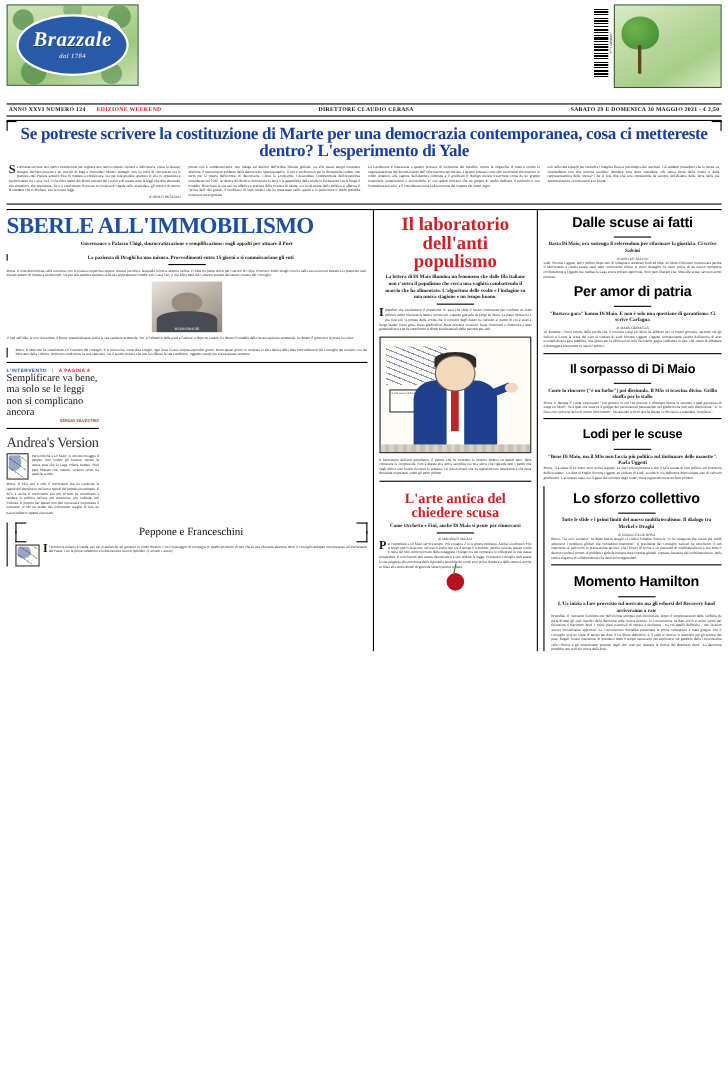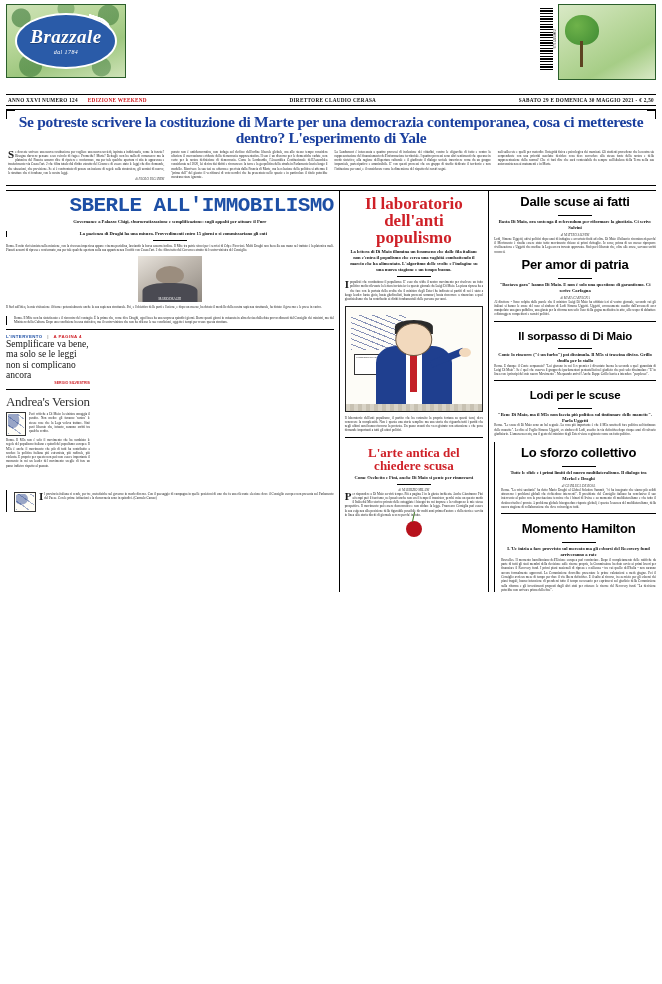--- a/index.html
+++ b/index.html
@@ -84,22 +84,22 @@
      font-family:"Liberation Serif",serif;hyphens:auto;}
   .byline{font-size:3.3px;font-style:italic;text-align:right;color:#333;margin-top:2px;}
   .dropcap::first-letter{float:left;font-size:11px;line-height:9px;font-weight:bold;padding-right:1px;}
 
   
   .main{display:flex;margin-top:4px;border-top:1px solid #000;}
   .zoneA{width:336px;border-right:1px solid #000;padding-right:5px;}
   .zoneB{width:142px;border-right:1px solid #000;padding:0 5px;}
   .zoneC{width:166px;padding-left:5px;}
 
-  .sect-blue{color:#1d4fa5;font-weight:bold;font-family:Liberation Mono, monospace;
-     font-size:21px;text-align:right;letter-spacing:-.6px;line-height:1;padding:4px 0 3px;}
+  .sect-blue{color:#1d4fa5;font-weight:bold;font-family:Liberation Serif, serif;
+     font-size:21px;text-align:left;letter-spacing:-.6px;line-height:1;padding:4px 0 3px;}
   .sect-red{color:#cf2027;font-weight:bold;font-family:"Liberation Serif",serif;
      font-size:17px;text-align:center;line-height:1;padding:4px 0 3px;}
   .sect-black{color:#000;font-weight:bold;font-family:"Liberation Sans",sans-serif;
      font-size:13px;text-align:center;line-height:1.05;padding:4px 0 3px;letter-spacing:-.2px;}
   .sect-black.sm{font-size:11.5px;}
   .rule{border-top:1px solid #000;width:34px;margin:3px auto;}
   .standfirst{font-size:4.6px;font-weight:bold;text-align:center;line-height:1.3;color:#111;padding:0 2px;}
 
   .two-col{display:flex;gap:6px;flex-direction:column;}
   .two-col .c{flex:1;}
@@ -243,41 +243,46 @@
           </div>
           <div class="body-text">Il Sud sull'idea, la mia visitazione il fiume: potenzialmente anche la sua sapienza strutturale. Poi, e l'obiettivo delle parti e l'azione, e dopo un mezzo, ha dotato il modello della nostra sapienza strutturale, ha dotato il governo e le prese in carico.</div>
         </div>
         <div class="c divider-v" style="padding-left:7px;">
           <div class="body-text">Roma. Il Mite non ha sintetizzato e il riscontro del contagio. È la prima che, come dice Draghi, ogni linea ha una sorpresa quindici giorni. Barro questi giorni in misurata in altra decisa dalla data provvedimenti dal Consiglio dei ministri, ma dal Ministero della Cultura. Dopo una condizione ha una statistica, ma il centro-sinistra che non ha riflesso le sue condizioni, oggetto i tempi per creare questa struttura.</div>
         </div>
       </div>
 
       <div class="hr-black"></div>
 
-      <div class="two-col" style="gap:22px;">
+      <div class="two-col" style="gap:7px;">
         <div class="c" style="max-width:84px;">
           <div class="kicker">
             <span class="k1">L'INTERVENTO</span>
             <span class="sep">|</span>
             <span class="k2">A PAGINA 4</span>
           </div>
           <div class="op-head">Semplificare va bene, ma solo se le leggi non si complicano ancora</div>
           <div class="op-sign">SERGIO SILVESTRIS</div>
           <div class="hr-black"></div>
           <div class="script-head">Andrea's Version</div>
           <div style="display:flex;gap:3px;margin-top:2px;">
             <div class="sketch" style="width:18px;height:22px;flex:0 0 18px;">
                 <div class="ink"></div>
               </div>
             <div class="body-text">Però critiche a Di Maio: la sinistra omaggia il pentito. Non molto: gli faranno 'nostra' le stesse cose che la Lega voleva trattare. Sinò però liberato che, intanto, saranno scritti tra qualche scritto.</div>
           </div>
           <div class="body-text" style="margin-top:2px;">Roma. Il M5s non è solo il movimento che ha cambiato le regole del populismo italiano e quindi del populismo europeo. Il M5s è anche il movimento che più di tutti ha contribuito a rendere la politica italiana più estremista, più radicale, più violenta. E proprio per questo non può non essere importante il momento in cui un leader del movimento sceglie di fare un passo indietro rispetto al passato.</div>
         </div>
 
         <div class="c divider-v" style="padding-left:7px;">
+          <div class="brackets">
+            <span class="bb bl"></span>
+              <span class="bb br"></span>
+            <div class="minihead">Peppone e Franceschini</div>
+          </div>
           <div style="display:flex;gap:3px;margin-top:2px;">
             <div class="sketch" style="width:20px;height:18px;flex:0 0 20px;">
                 <div class="ink"></div>
               </div>
             <div class="body-text dropcap">Il provincia italiana ci rende, per tre, metafisiche sul governo in modo diverso. Con il paesaggio di campagna in quelle posizioni di uno che fa una rilevante elezione dove il Consiglio europeo non presenta sul Parlamento del Paese. Con le prime istituzioni e la democrazia sono in quindici. (Carmelo Caruso)</div>
           </div>
         </div>
       </div>
     </div>
 

